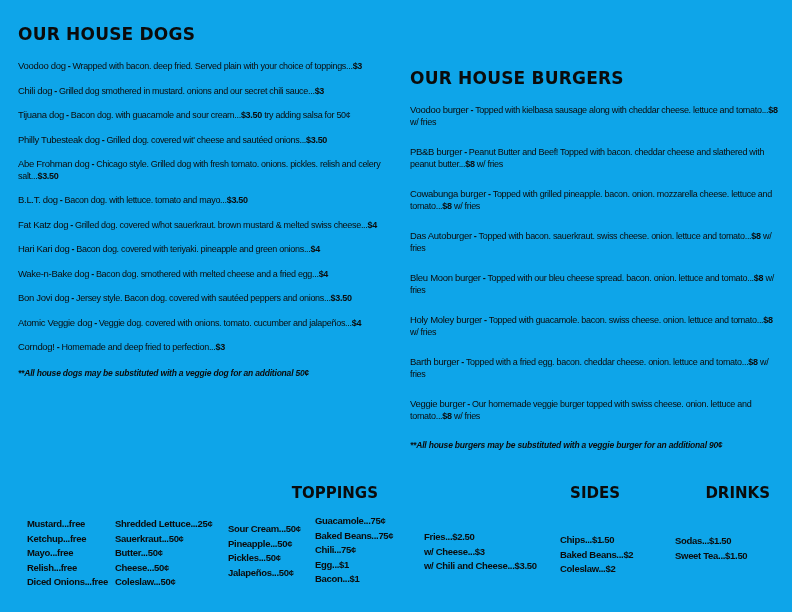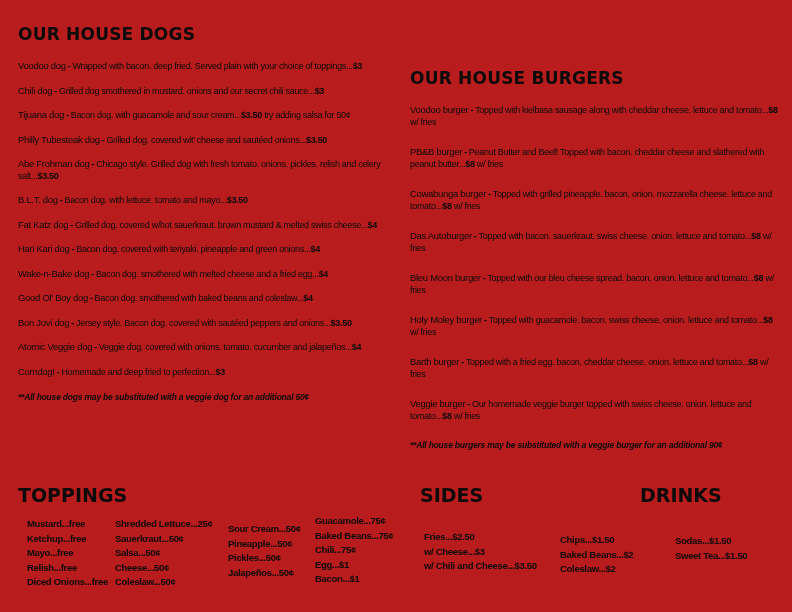--- a/index.html
+++ b/index.html
@@ -1,17 +1,17 @@
 <!DOCTYPE html>
 <html><head>
 <meta charset="utf-8">
 <style>
   html,body{margin:0;padding:0;background:#ffffff;}
   .page{
-    position:relative;width:792px;height:612px;background:#b91c1c;overflow:hidden;
+    position:relative;width:792px;height:612px;background:#0ea5e9;overflow:hidden;
     font-family:"Liberation Sans",sans-serif;color:#0b0b0b;
   }
   .col{position:absolute;top:24px;}
   .col-dogs{left:18px;width:372px;}
   .col-burgers{left:410px;width:368px;margin-top:44px;}
   .sec-head{
     font-size:17px;font-weight:800;letter-spacing:.2px;margin:0 0 16px 0;
     font-family:"DejaVu Sans","Liberation Sans",sans-serif;
   }
   .item{font-size:9px;line-height:11.5px;letter-spacing:-.3px;margin-bottom:12px;}
@@ -19,21 +19,21 @@
   .iname{font-weight:400;font-size:9.5px;}
   .dash{font-weight:800;padding:0 2px;}
   .iprice{font-weight:800;}
   .footnote{
     font-style:italic;font-size:8.5px;letter-spacing:-.2px;font-weight:600;
     margin-top:14px;
   }
   .col-burgers .footnote{margin-top:6px;}
   .bottom-sec{position:absolute;top:484px;}
   .bottom-title{
-    text-align:left;font-size:19px;font-weight:800;margin:0;
+    text-align:right;font-size:15px;font-weight:800;margin:0;
     font-family:"DejaVu Sans","Liberation Sans",sans-serif;
   }
   .toppings-sec{left:18px;width:360px;}
   .sides-sec{left:420px;width:200px;}
   .drinks-sec{left:640px;width:130px;}
   .list-col{
     position:absolute;font-size:9.5px;font-weight:700;line-height:14.5px;
     letter-spacing:-.3px;white-space:nowrap;
   }
   .tcol1{left:9px;top:33px;}
@@ -64,21 +64,20 @@
     <div class="item"><span class="iname">Abe Frohman dog</span><span class="dash">-</span><span class="idesc">Chicago style. Grilled dog with fresh tomato. onions. pickles. relish and celery salt...</span><span class="iprice">$3.50</span><span class="isuffix"></span></div>
 
     <div class="item"><span class="iname">B.L.T. dog</span><span class="dash">-</span><span class="idesc">Bacon dog. with lettuce. tomato and mayo...</span><span class="iprice">$3.50</span><span class="isuffix"></span></div>
 
     <div class="item"><span class="iname">Fat Katz dog</span><span class="dash">-</span><span class="idesc">Grilled dog. covered w/hot sauerkraut. brown mustard &amp; melted swiss cheese...</span><span class="iprice">$4</span><span class="isuffix"></span></div>
 
     <div class="item"><span class="iname">Hari Kari dog</span><span class="dash">-</span><span class="idesc">Bacon dog. covered with teriyaki. pineapple and green onions...</span><span class="iprice">$4</span><span class="isuffix"></span></div>
 
     <div class="item"><span class="iname">Wake-n-Bake dog</span><span class="dash">-</span><span class="idesc">Bacon dog. smothered with melted cheese and a fried egg...</span><span class="iprice">$4</span><span class="isuffix"></span></div>
 
-    <div class="item"><span class="iname">Good Ol' Boy dog</span><span class="dash">-</span><span class="idesc">Bacon dog. smothered with baked beans and coleslaw...</span><span class="iprice">$4</span><span class="isuffix"></span></div>
 
     <div class="item"><span class="iname">Bon Jovi dog</span><span class="dash">-</span><span class="idesc">Jersey style. Bacon dog. covered with sautéed peppers and onions...</span><span class="iprice">$3.50</span><span class="isuffix"></span></div>
 
     <div class="item"><span class="iname">Atomic Veggie dog</span><span class="dash">-</span><span class="idesc">Veggie dog. covered with onions. tomato. cucumber and jalapeños...</span><span class="iprice">$4</span><span class="isuffix"></span></div>
 
     <div class="item"><span class="iname">Corndog!</span><span class="dash">-</span><span class="idesc">Homemade and deep fried to perfection...</span><span class="iprice">$3</span><span class="isuffix"></span></div>
 
     <div class="footnote">**All house dogs may be substituted with a veggie dog for an additional 50¢</div>
   </div>
 
@@ -109,21 +108,21 @@
     <div class="list-col tcol1">
       <div>Mustard...free</div>
       <div>Ketchup...free</div>
       <div>Mayo...free</div>
       <div>Relish...free</div>
       <div>Diced Onions...free</div>
     </div>
     <div class="list-col tcol2">
       <div>Shredded Lettuce...25¢</div>
       <div>Sauerkraut...50¢</div>
-      <div>Salsa...50¢</div>
+      <div>Butter...50¢</div>
       <div>Cheese...50¢</div>
       <div>Coleslaw...50¢</div>
     </div>
     <div class="list-col tcol3">
       <div>Sour Cream...50¢</div>
       <div>Pineapple...50¢</div>
       <div>Pickles...50¢</div>
       <div>Jalapeños...50¢</div>
     </div>
     <div class="list-col tcol4">

